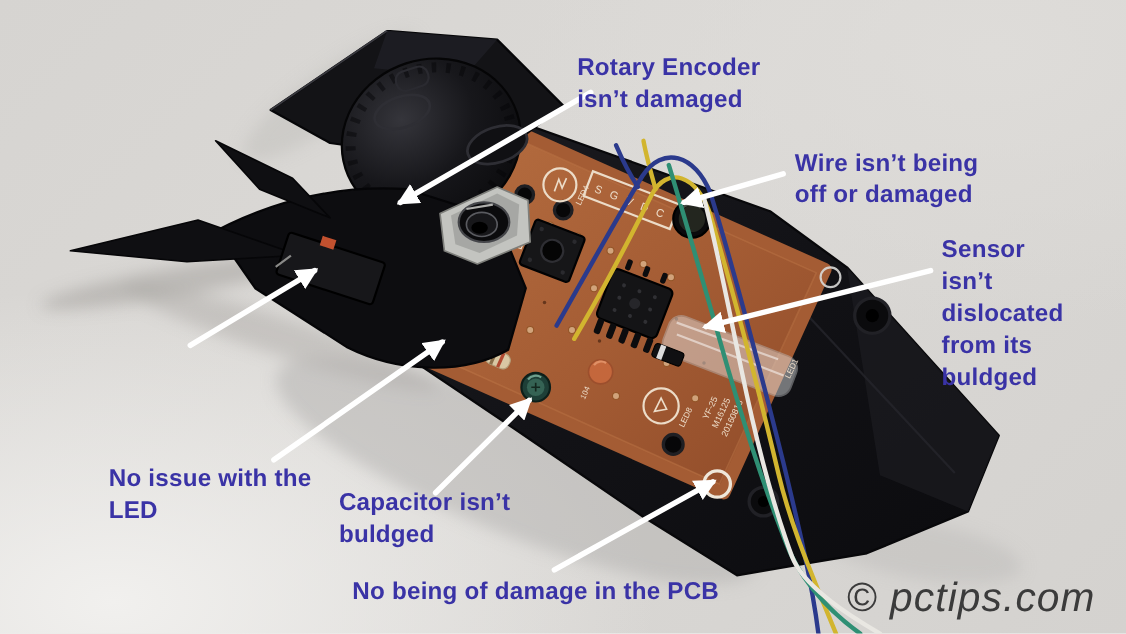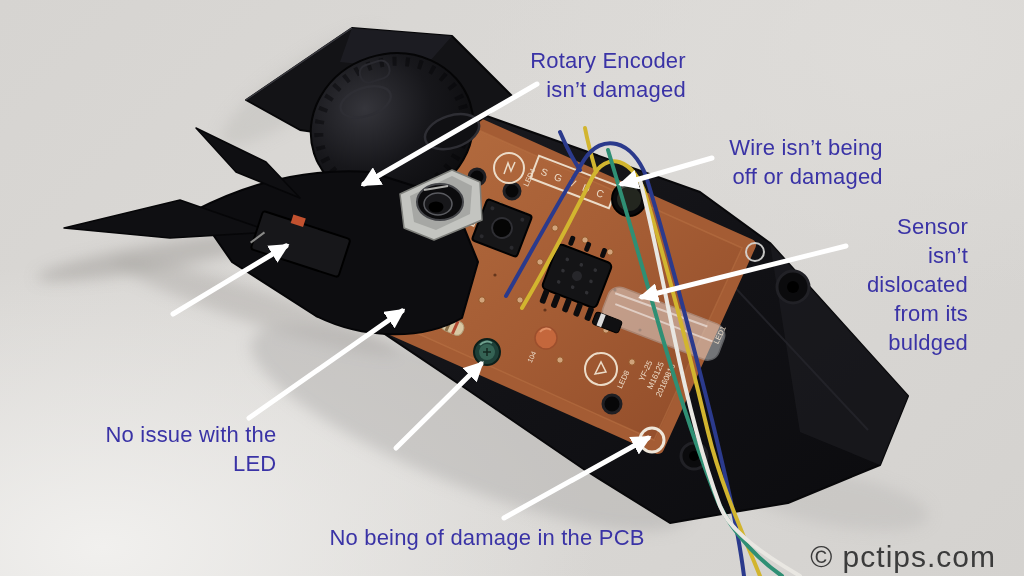--- a/index.html
+++ b/index.html
@@ -8,33 +8,34 @@
     background:
       radial-gradient(900px 520px at 10% 95%, #f1f0ee 0%, rgba(241,240,238,0) 55%),
       radial-gradient(700px 420px at 88% 8%, #dedcd9 0%, rgba(222,220,217,0) 60%),
       linear-gradient(135deg,#d6d4d1 0%,#dbd9d6 45%,#d4d2cf 100%);
     font-family:"Liberation Sans",sans-serif;
   }
   .layer{position:absolute;left:0;top:0;}
   .ann{
     position:absolute;
     color:#3a33a6;
-    font-weight:400;
+    font-weight:700;
     font-size:22px;
     line-height:1.32;
-    text-align:right;
+    text-align:left;
     white-space:pre-line;
     transform:translateX(-50%);
     letter-spacing:.2px;
   }
   .watermark{
     position:absolute;
-    right:28px;bottom:2px;
+    right:28px;bottom:12px;
     color:#3b3b3b;
-    font-size:30px;
+    font-style:italic;
+    font-size:37px;
     letter-spacing:1px;
   }
 </style>
 </head>
 <body>
 
 <div class="scene">
 
   <svg class="layer" width="1024" height="576" viewBox="0 0 1024 576">
     <defs>
@@ -287,17 +288,19 @@
 
   <div class="ann" style="left:608px;top:46px">Rotary Encoder
 isn’t damaged</div>
   <div class="ann" style="left:806px;top:133px">Wire isn’t being
 off or damaged</div>
   <div class="ann" style="left:912px;top:212px">Sensor isn’t
 dislocated from its
 buldged</div>
   <div class="ann" style="left:191px;top:420px">No issue with the
 LED</div>
+  <div class="ann" style="left:386px;top:442px">Capacitor isn’t
+buldged</div>
   <div class="ann" style="left:487px;top:523px">No being of damage in the PCB</div>
 
   <div class="watermark">© pctips.com</div>
 
 </div>
 
 </body></html>

